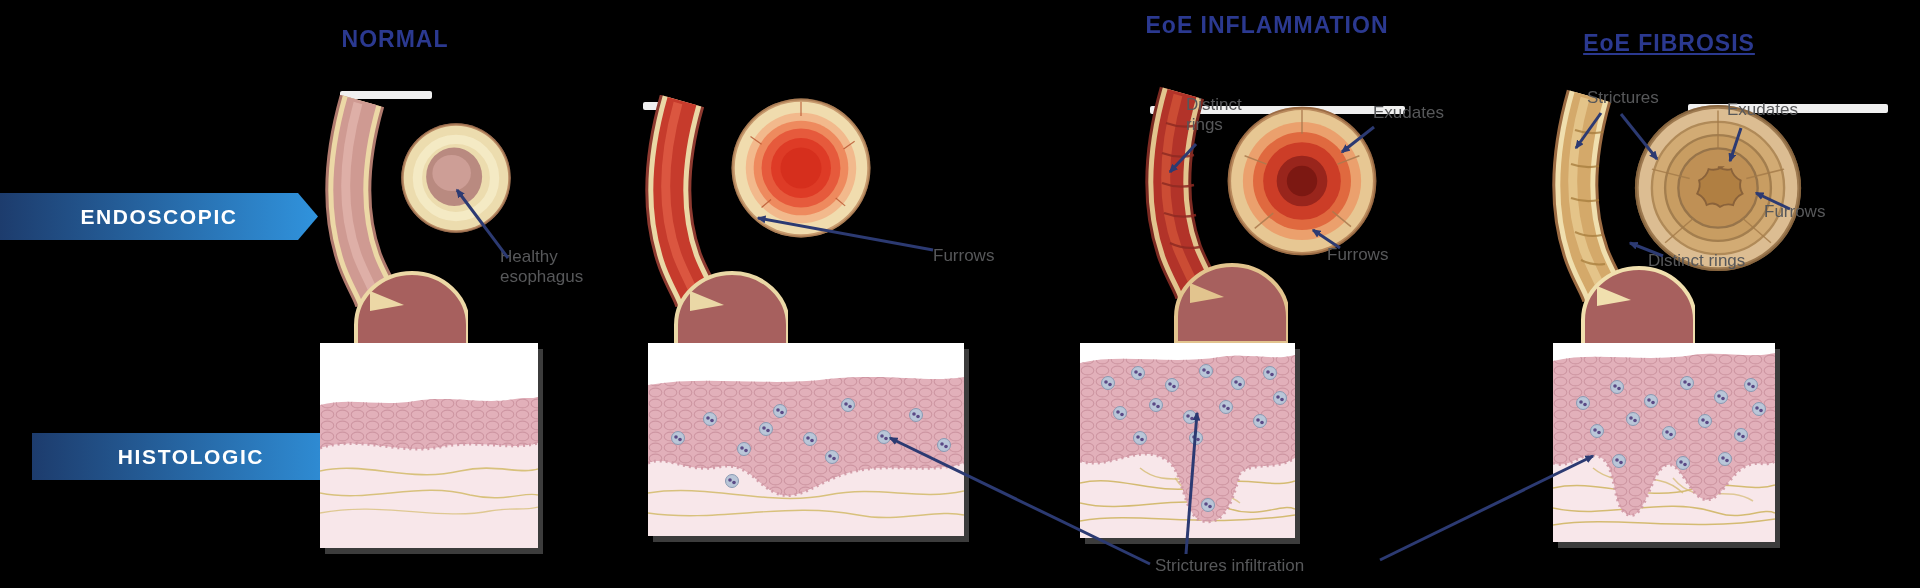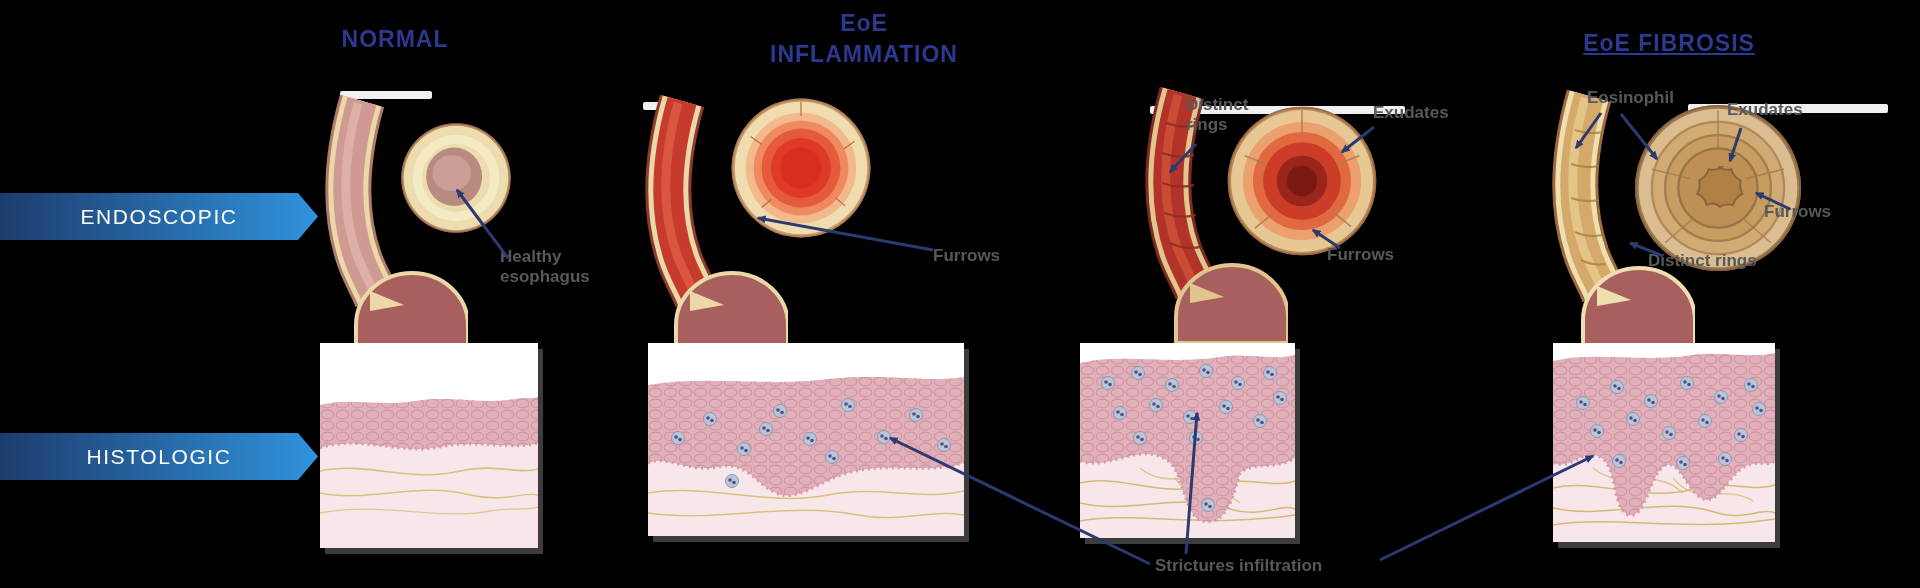--- a/index.html
+++ b/index.html
@@ -5,31 +5,31 @@
   html,body{margin:0;padding:0;background:#000;}
   body{width:1920px;height:588px;position:relative;overflow:hidden;
        font-family:"Liberation Sans",sans-serif;}
   .stage{position:absolute;left:0;top:0;width:1920px;height:588px;}
 
   
   .banner{position:absolute;left:0;width:318px;height:47px;
     background:linear-gradient(90deg,var(--banner-start) 0%,var(--banner-end) 100%);
     clip-path:polygon(0 0,298px 0,318px 50%,298px 100%,0 100%);
     display:flex;align-items:center;justify-content:center;
-    color:var(--banner-text);font-weight:400;font-size:21px;letter-spacing:1.6px;}
+    color:var(--banner-text);font-weight:700;font-size:21px;letter-spacing:1.6px;}
   .banner-endoscopic{top:193px;}
-  .banner-histologic{top:433px;}
+  .banner-histologic{top:433px;margin-left:32px;}
 
   
   .col-title{position:absolute;width:340px;text-align:center;
     color:var(--title-navy);font-weight:700;font-size:23px;letter-spacing:1px;
     line-height:31px;}
 
   
-  .note{position:absolute;color:var(--annotation-gray);font-weight:700;
+  .note{position:absolute;color:var(--annotation-gray);font-weight:400;
     font-size:17px;line-height:20px;}
 
   
   .hist{position:absolute;background:#fff;box-shadow:5px 6px 0 rgba(150,150,150,.40);}
   .hist svg{display:block;}
 
   .illu{position:absolute;}
 
   
   .white-edge{position:absolute;background:#fdfdfd;opacity:.95;border-radius:2px;}
@@ -44,25 +44,22 @@
   <div class="banner banner-endoscopic">
     <span>ENDOSCOPIC</span>
   </div>
   <div class="banner banner-histologic">
     <span>HISTOLOGIC</span>
   </div>
 
   <div class="col-title" style="left:225px;top:24px;">
     <div>NORMAL</div>
   </div>
-  <div class="col-title" style="left:694px;top:8px;">
-    <div>EoE</div>
-    <div>INFLAMMATION</div>
-  </div>
   <div class="col-title" style="left:1097px;top:10px;">
+    <div>EoE INFLAMMATION</div>
   </div>
   <div class="col-title" style="left:1499px;top:28px;text-decoration:underline;">
     <div>EoE FIBROSIS</div>
   </div>
 
   <div class="white-edge" style="left:340px;top:91px;width:92px;height:8px;"></div>
   <div class="white-edge" style="left:643px;top:102px;width:40px;height:8px;"></div>
   <div class="white-edge" style="left:1150px;top:106px;width:255px;height:8px;"></div>
   <div class="white-edge" style="left:1688px;top:104px;width:200px;height:9px;"></div>
 
@@ -361,21 +358,21 @@
     <g stroke="#a37a48" stroke-width="1.6" opacity=".8" fill="none">
       <path d="M90,8 L90,48"></path>
         <path d="M20,70 L60,80"></path>
         <path d="M160,70 L120,80"></path>
       <path d="M34,148 L64,122"></path>
         <path d="M146,148 L116,122"></path>
     </g>
     <path d="M90,68 q8,4 14,2 q2,8 10,12 q-2,8 2,14 q-8,4 -10,12 q-8,-2 -14,2 q-6,-6 -14,-2 q-2,-8 -10,-12 q4,-8 2,-14 q8,-4 10,-12 q8,2 14,-2 z" fill="#b07f42" stroke="#8a623a" stroke-width="2"></path>
     <circle cx="90" cy="90" r="87" fill="none" stroke="#7c5a36" stroke-width="2" opacity=".65"></circle>
   </svg>
-  <div class="note" style="left:1587px;top:88px;">Eosinophil</div>
+  <div class="note" style="left:1587px;top:88px;">Strictures</div>
   <div class="note" style="left:1727px;top:100px;">Exudates</div>
   <div class="note" style="left:1764px;top:202px;">Furrows</div>
   <div class="note" style="left:1648px;top:251px;white-space:nowrap;">Distinct rings</div>
 
   <div class="hist" style="left:1553px;top:343px;width:222px;height:199px;">
     <svg width="222" height="199" viewBox="0 0 222 199">
       <defs>
         <pattern id="cob4" width="15" height="11" patternUnits="userSpaceOnUse">
           <ellipse cx="7.5" cy="5.5" rx="6.3" ry="4.4" fill="none" stroke="#c88e9b" stroke-width="1.1" opacity=".8"></ellipse>
         </pattern>

